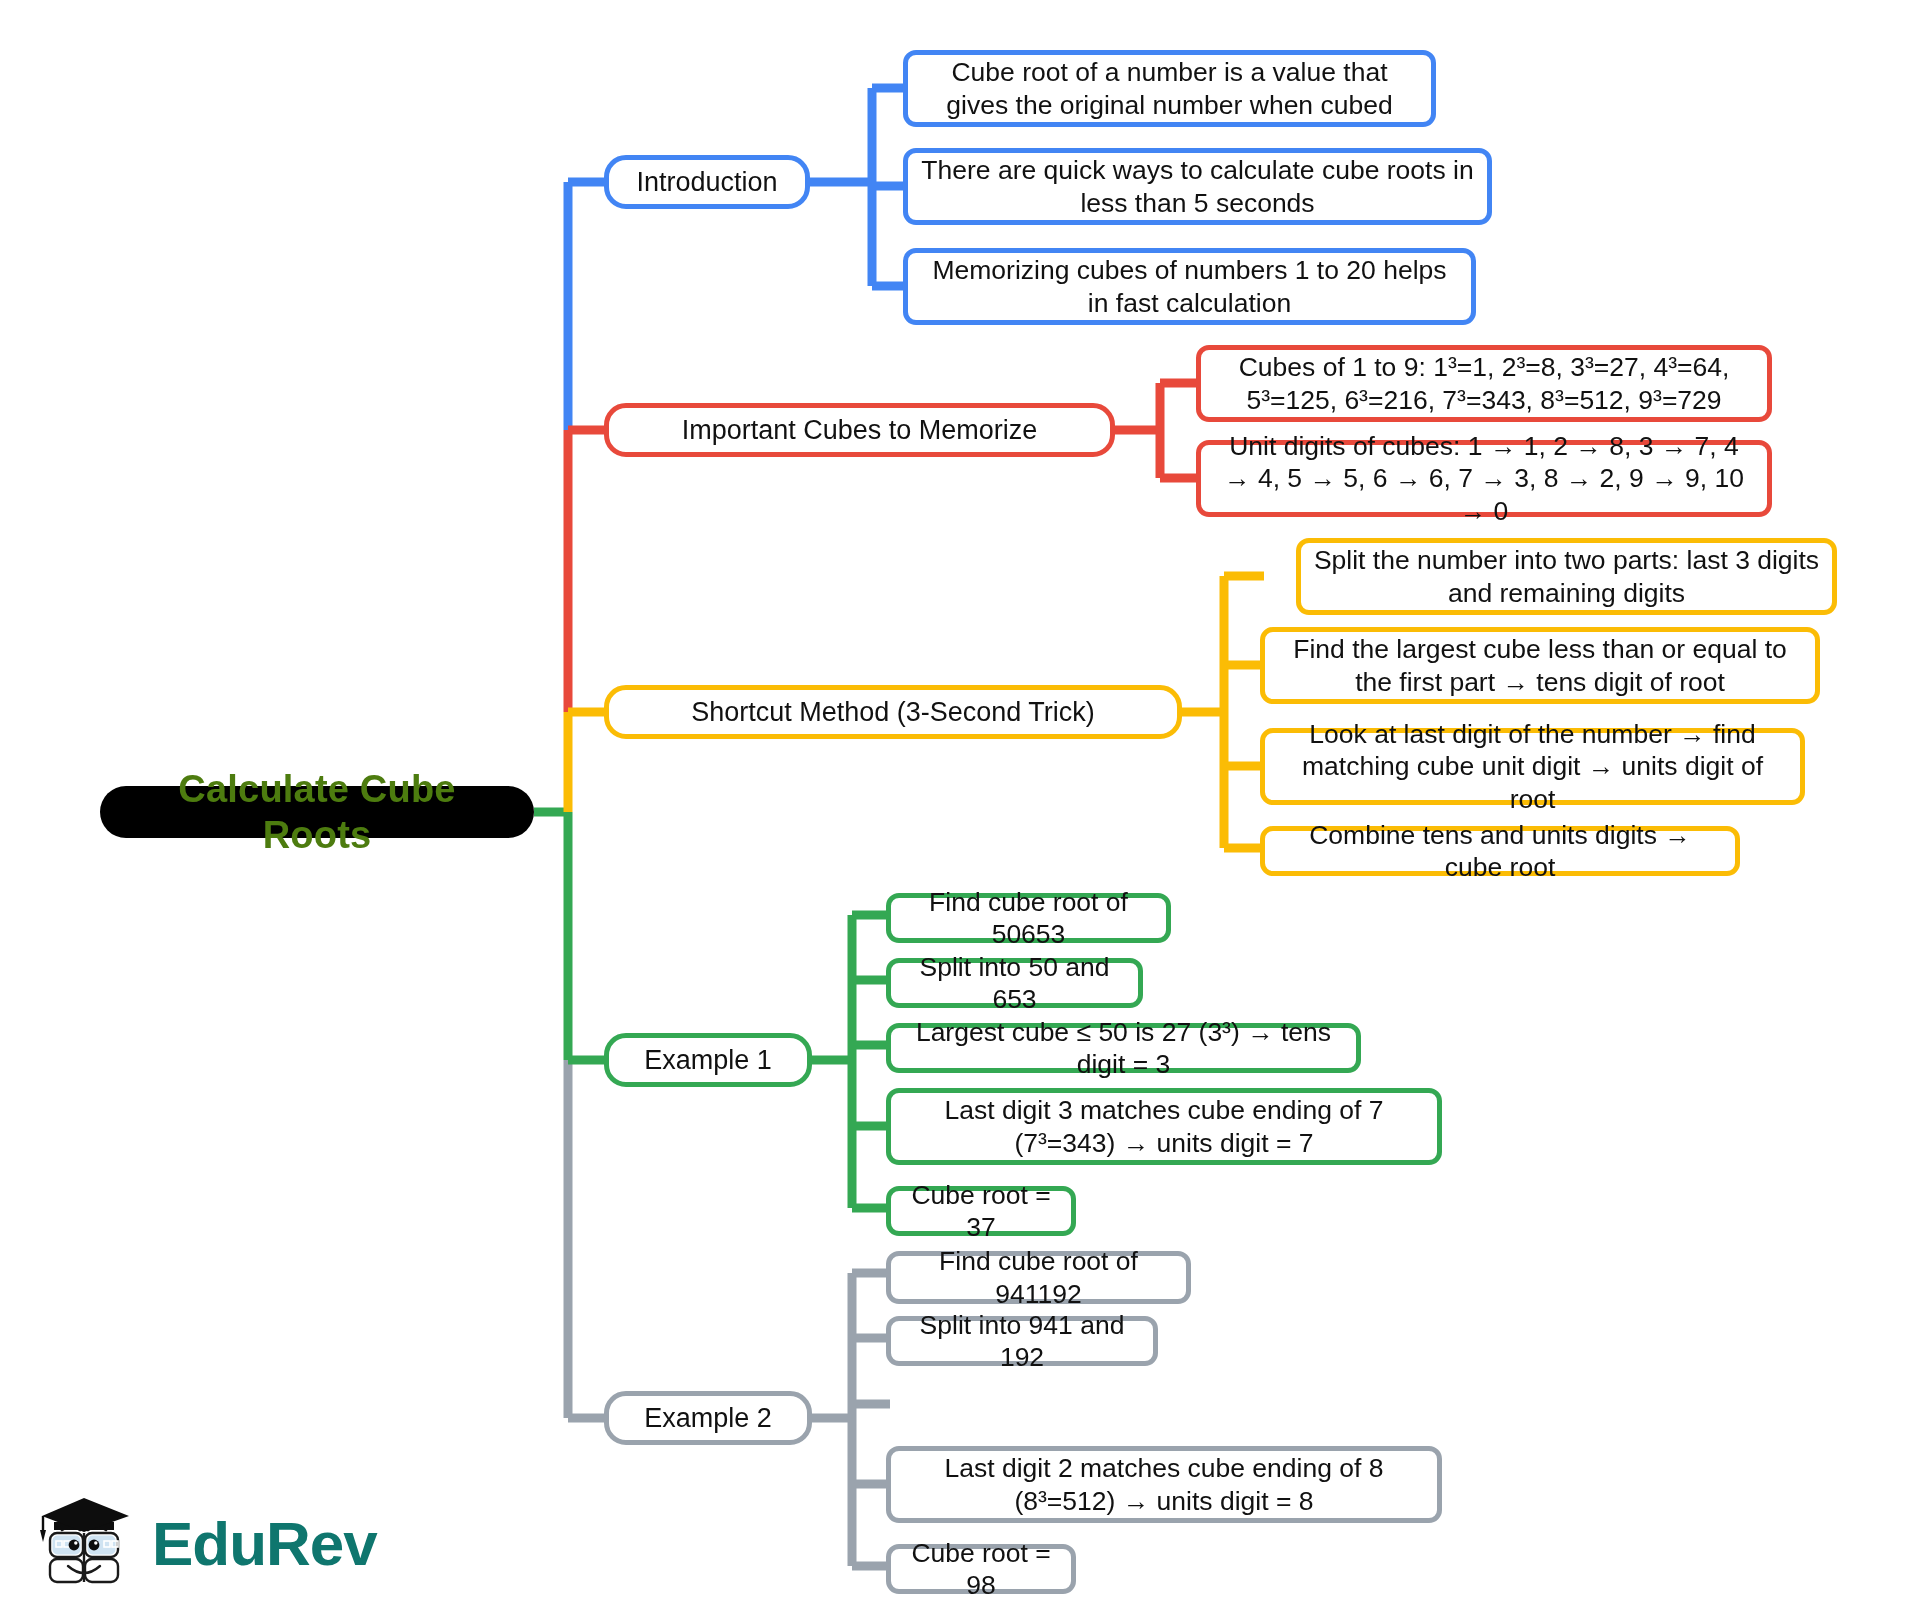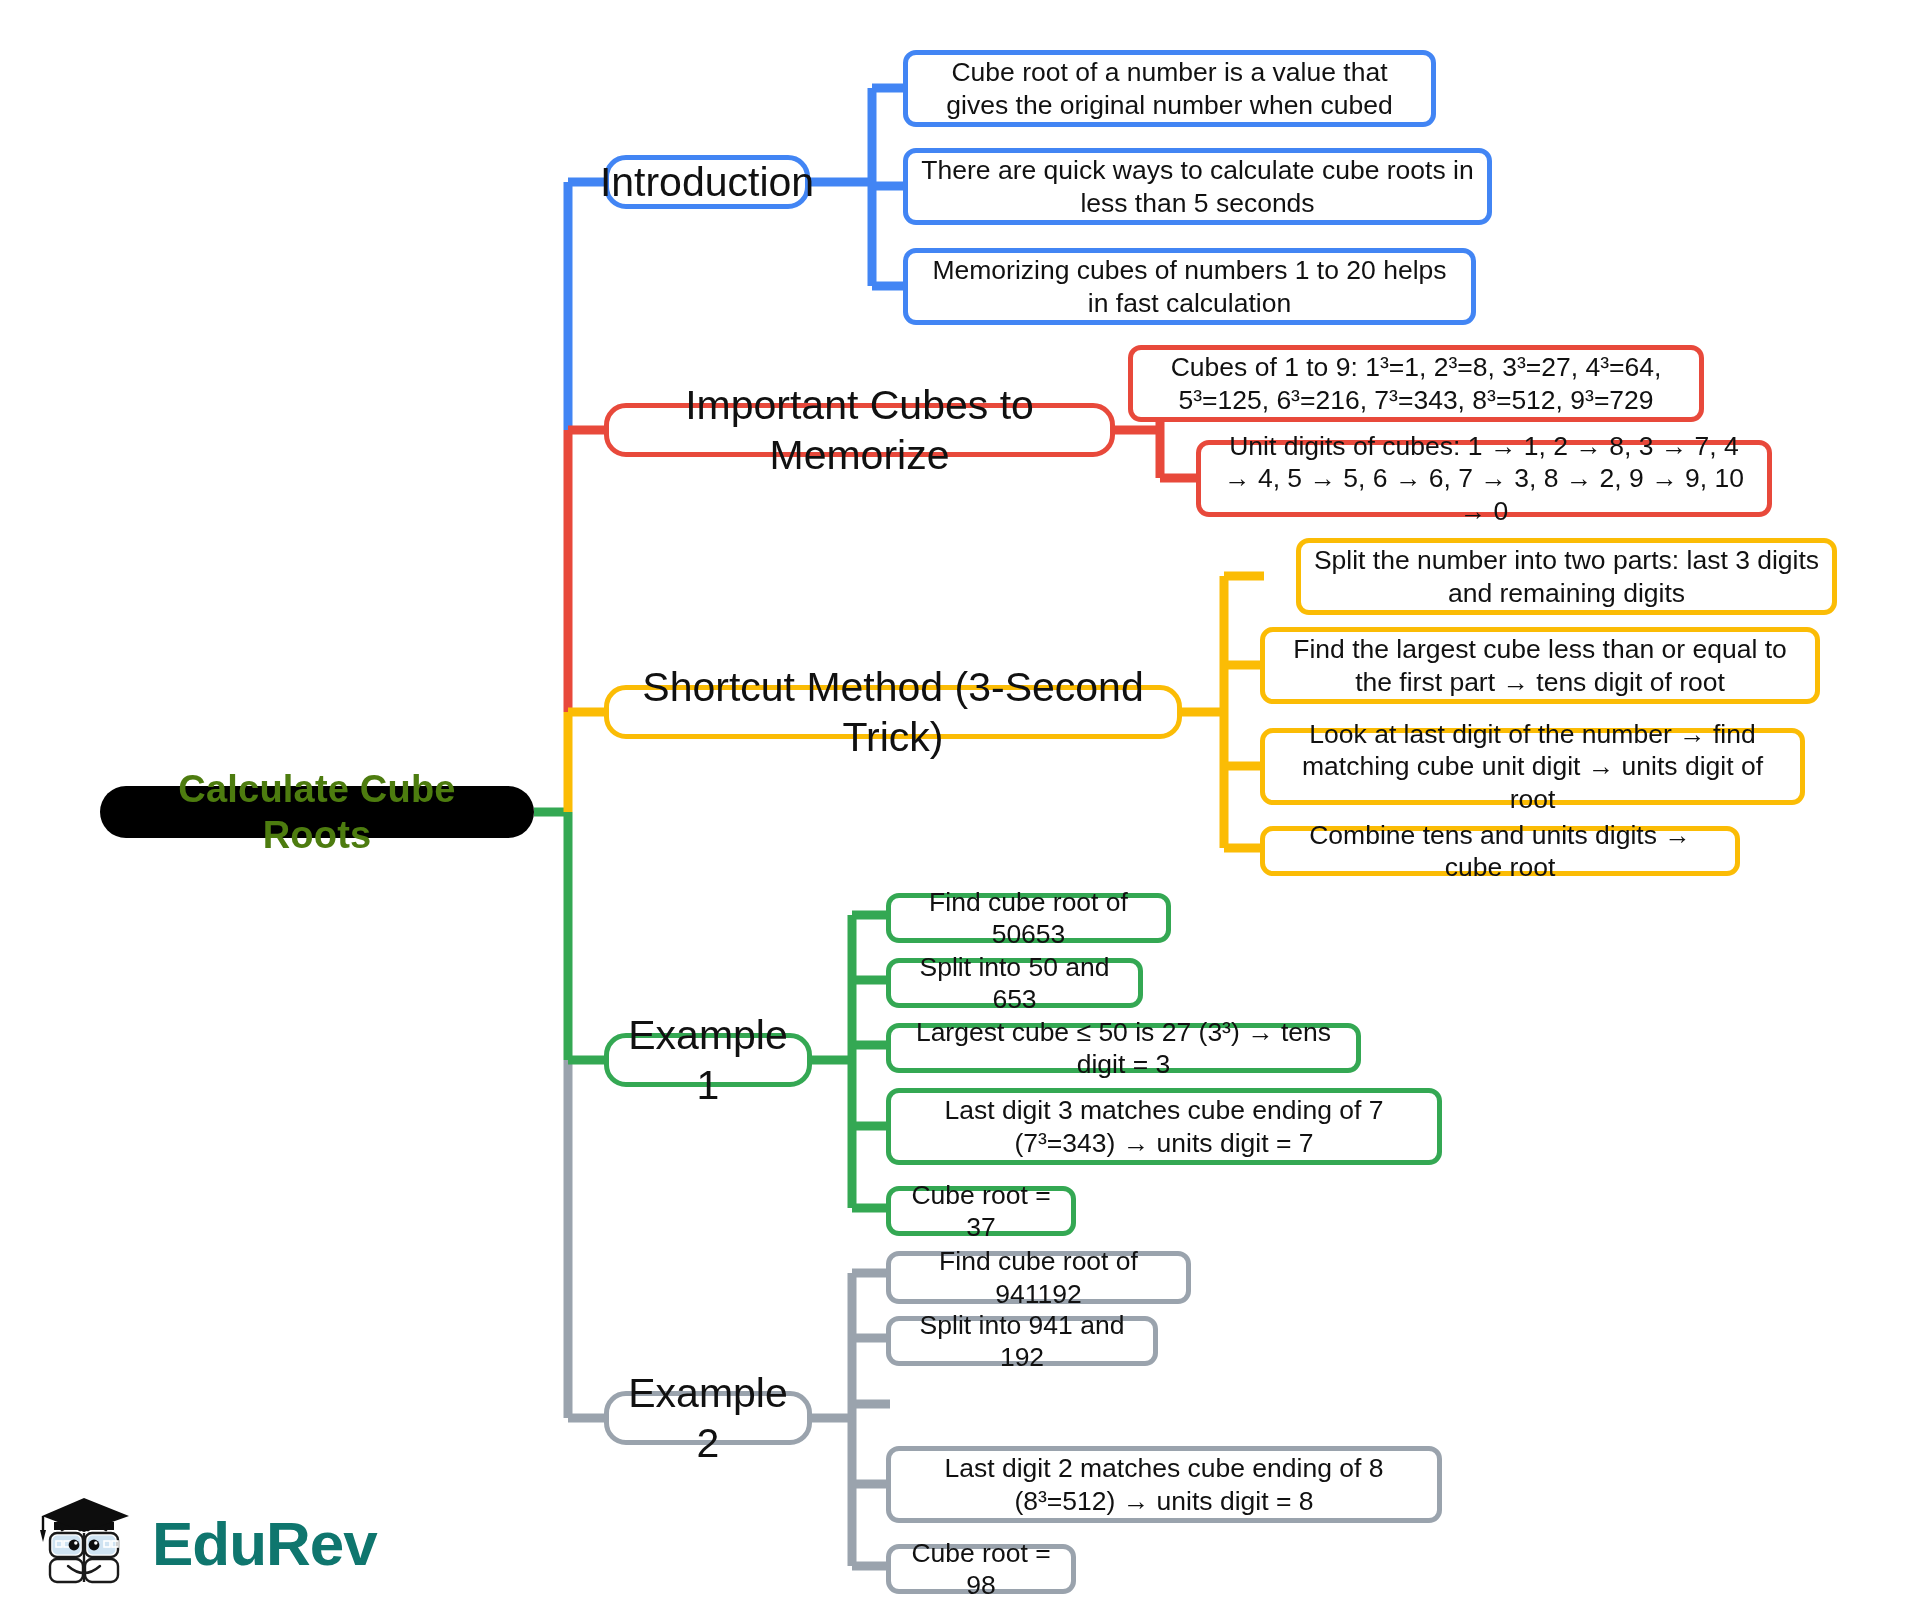--- a/index.html
+++ b/index.html
@@ -49,21 +49,21 @@
     border: none;
     border-radius: 26px;
     color: #4d7c0f;
     font-weight: bold;
     font-size: 38px;
     letter-spacing: 0.2px;
     padding: 0 22px;
   }
 
   .node.branch {
-    font-size: 41px;
+    font-size: 27px;
     border-radius: 22px;
     padding: 0 16px;
   }
 
   .node.leaf {
     font-size: 26.5px;
     border-radius: 13px;
   }
 
   
@@ -174,21 +174,21 @@
     <span>There are quick ways to calculate cube roots in less than 5 seconds</span>
   </div>
   <div class="node leaf c-blue" style="left:903px; top:248px; width:573px; height:77px;">
     <span>Memorizing cubes of numbers 1 to 20 helps in fast calculation</span>
   </div>
 
   <div class="node branch c-red" style="left:604px; top:403px; width:511px; height:54px;">
     <span>Important Cubes to Memorize</span>
   </div>
 
-  <div class="node leaf c-red" style="left:1128px; top:345px; width:576px; height:77px;justify-content:flex-end;">
+  <div class="node leaf c-red" style="left:1196px; top:345px; width:576px; height:77px;justify-content:flex-end;">
     <span>Cubes of 1 to 9: 1³=1, 2³=8, 3³=27, 4³=64, 5³=125, 6³=216, 7³=343, 8³=512, 9³=729</span>
   </div>
   <div class="node leaf c-red" style="left:1196px; top:440px; width:576px; height:77px;">
     <span>Unit digits of cubes: 1 → 1, 2 → 8, 3 → 7, 4 → 4, 5 → 5, 6 → 6, 7 → 3, 8 → 2, 9 → 9, 10 → 0</span>
   </div>
 
   <div class="node branch c-amber" style="left:604px; top:685px; width:578px; height:54px;">
     <span>Shortcut Method (3-Second Trick)</span>
   </div>
 

